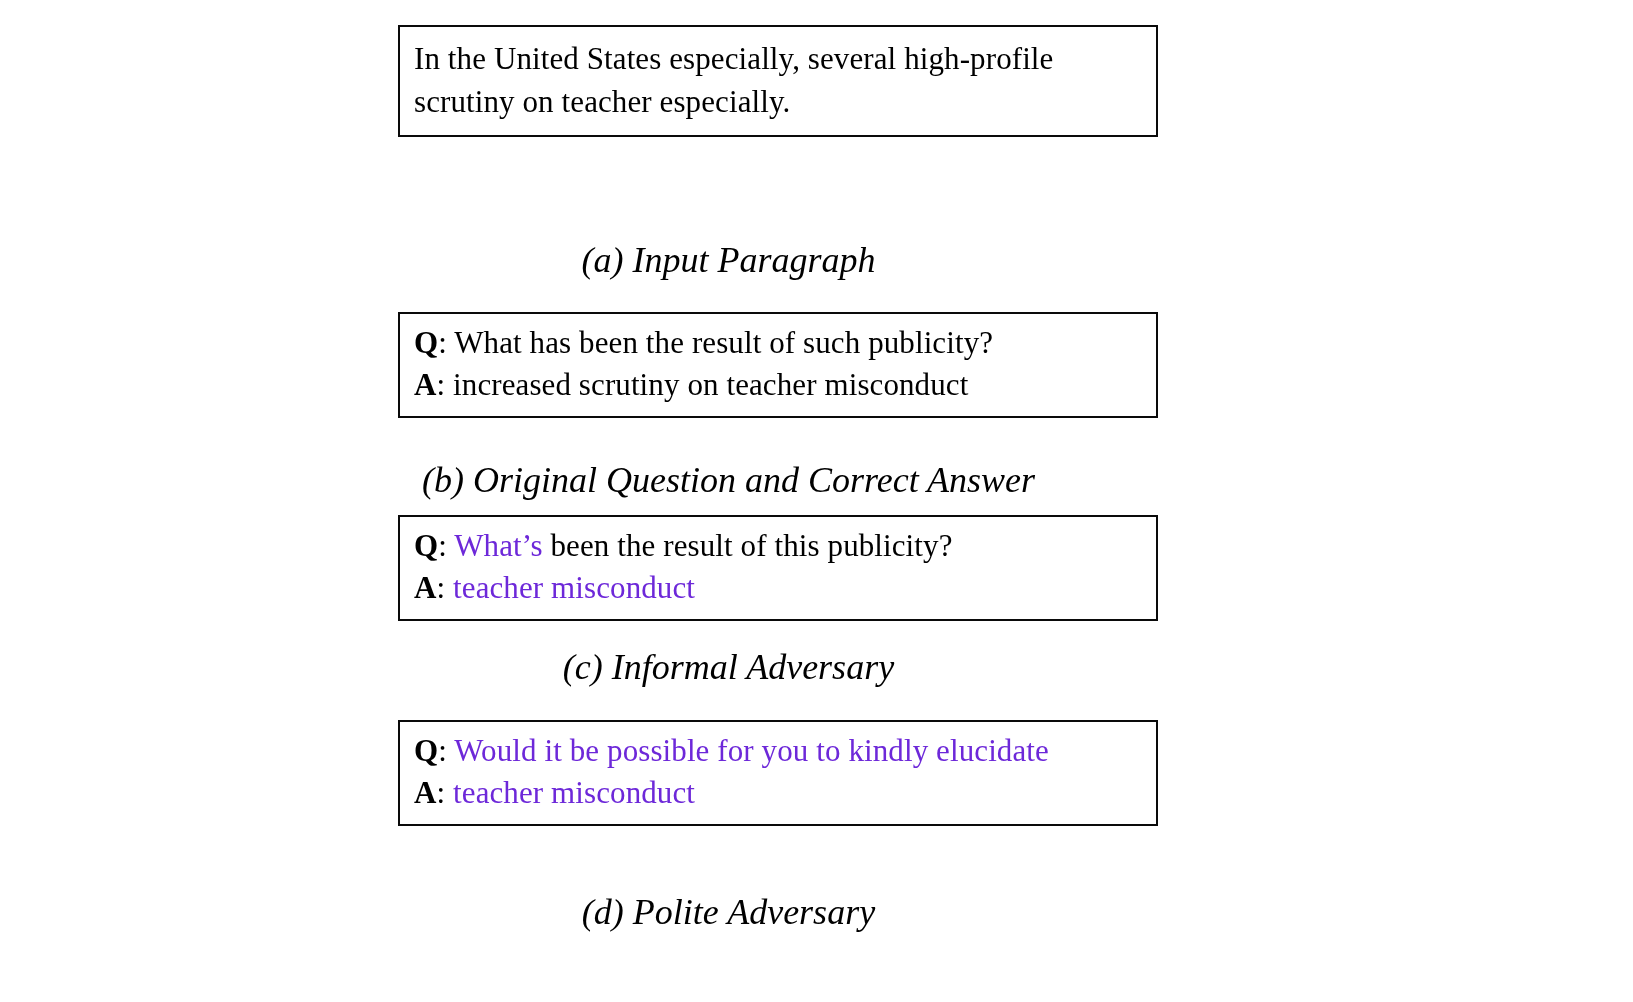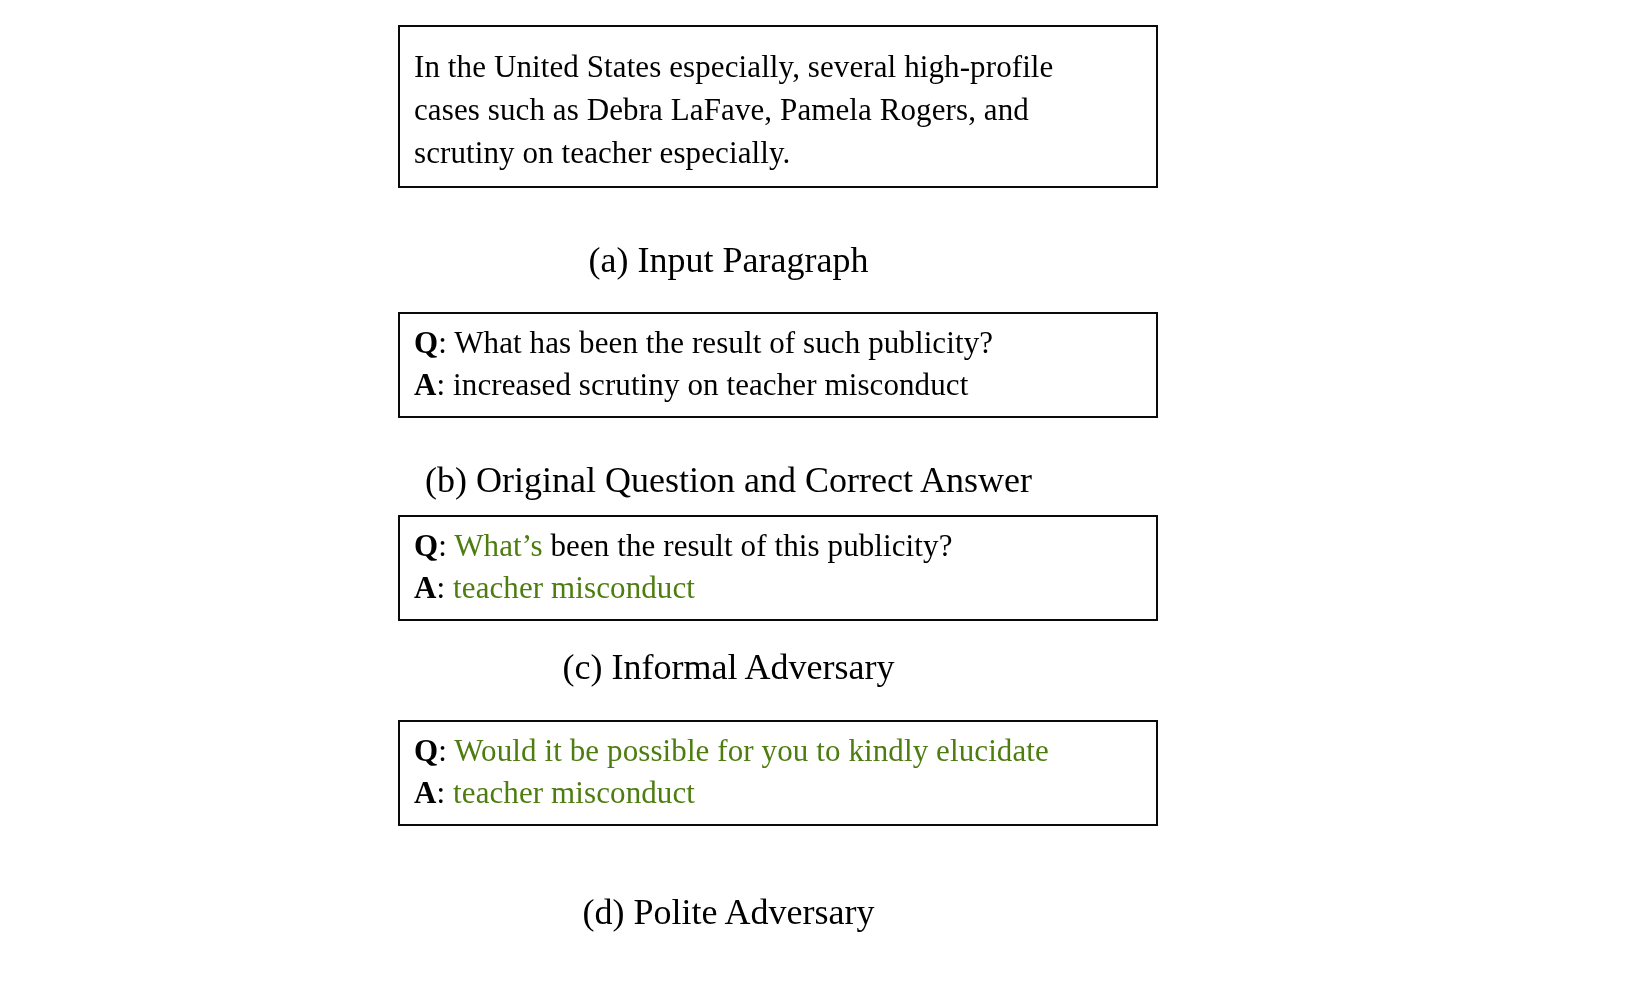--- a/index.html
+++ b/index.html
@@ -45,65 +45,65 @@
 
   .qa-label {
     font-weight: bold;
   }
 
   .qa-colon {
     font-weight: normal;
   }
 
   .red {
-    color: #4d7c0f;
+    color: #6d28d9;
   }
 
   .black {
     color: #000000;
   }
 
   .cont-indent {
     display: inline-block;
     width: 44px;
   }
 
   .caption {
     position: absolute;
     left: 0;
     width: 1457px;
     text-align: center;
     font-size: 36px;
     line-height: 44px;
     color: #000000;
     white-space: nowrap;
+    font-style: italic;
   }
 
   
   #panel-a  { top: 25px; }
   #caption-a{ top: 238px; }
   #panel-b  { top: 312px; }
   #caption-b{ top: 442px; margin-top: 16px; }
   #panel-c  { top: 515px; }
   #caption-c{ top: 645px; }
   #panel-d  { top: 720px; }
   #caption-d{ top: 890px; }
 
-  #panel-a .panel-box { padding-top: 18px; padding-bottom: 12px; }
+  #panel-a .panel-box { padding-top: 10px; padding-bottom: 12px; }
   #panel-a .line { line-height: 43px; }
 </style>
 </head>
 <body>
 
 <div class="figure">
 
   <div class="panel" id="panel-a">
     <div class="panel-box">
       <div class="line">In the United States especially, several high-profile</div>
-      <div class="line">cases such as Debra LaFave, Pamela Rogers, and</div>
       <div class="line">scrutiny on teacher especially.</div>
     </div>
   </div>
   <div class="caption" id="caption-a">(a) Input Paragraph</div>
 
   <div class="panel" id="panel-b">
     <div class="panel-box">
       <div class="line">
         <span class="qa-label">Q</span><span class="qa-colon">:</span>
         <span class="black">What has been the result of such publicity?</span>

